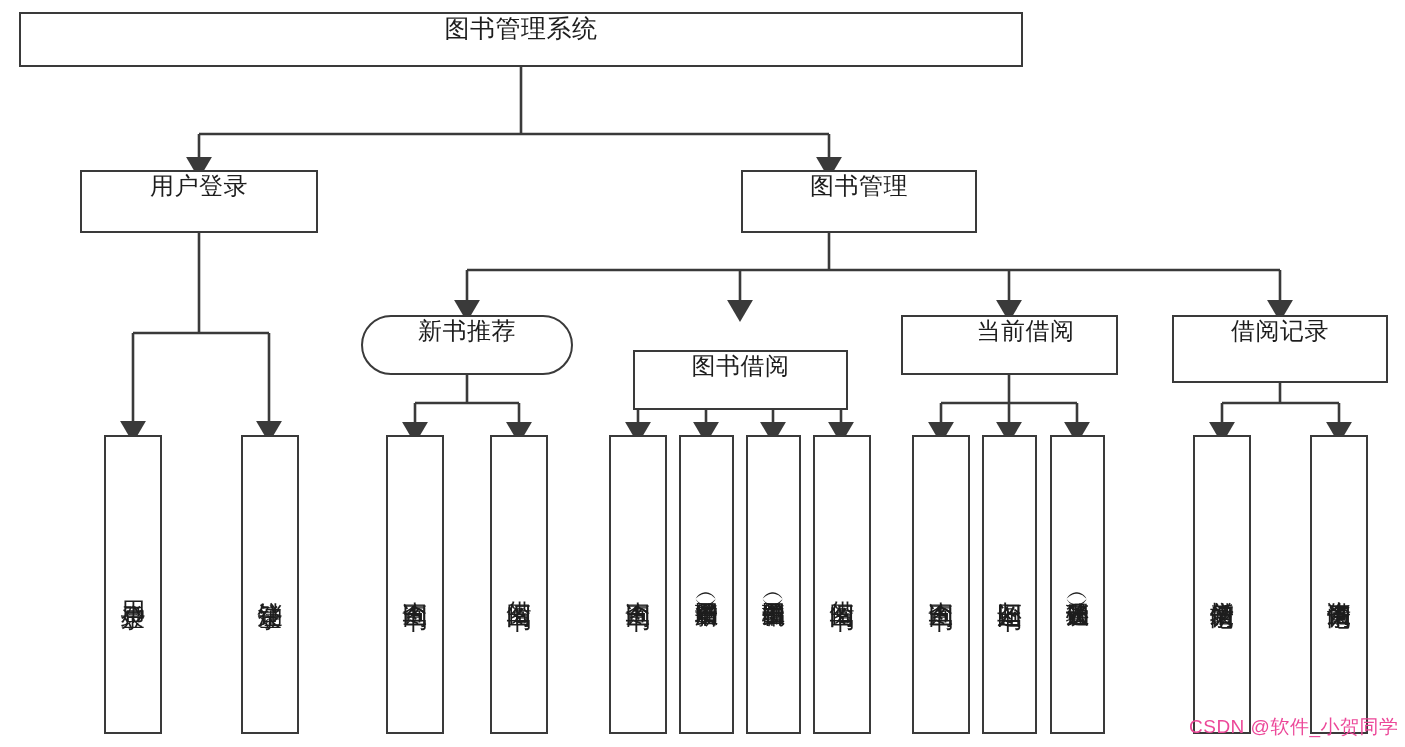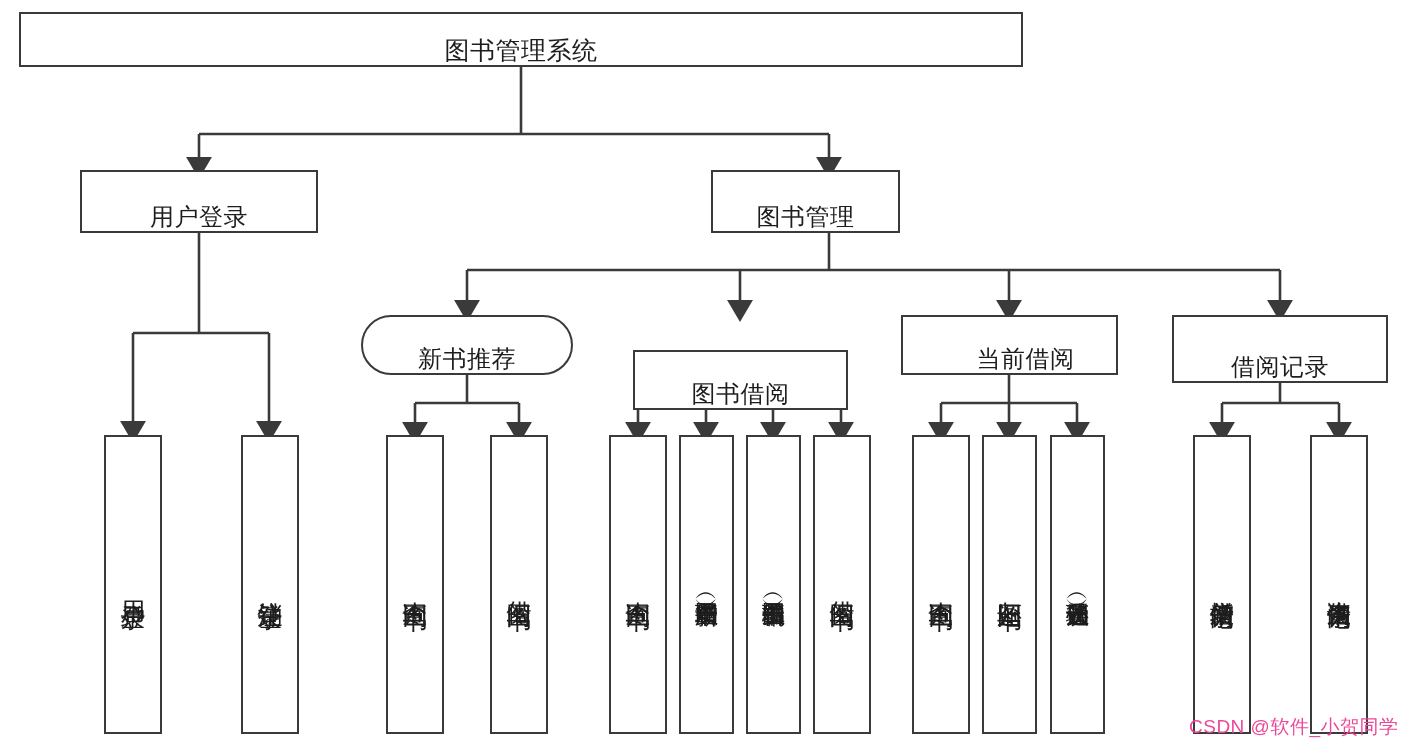--- a/index.html
+++ b/index.html
@@ -24,21 +24,21 @@
     width: 1405px;
     height: 747px;
     pointer-events: none;
   }
   .node {
     position: absolute;
     box-sizing: border-box;
     background: #ffffff;
     border: 2.5px solid #3a3a3a;
     display: flex;
-    align-items: flex-end;
+    align-items: flex-start;
     justify-content: center;
     color: #1d1d1d;
   }
   .node .lbl {
     display: block;
     text-align: center;
     line-height: 1.18;
     white-space: nowrap;
   }
   
@@ -129,21 +129,21 @@
   </svg>
 
   <div class="node horiz root" style="left:19px; top:12px; width:1004px; height:55px;">
     <span class="lbl">图书管理系统</span>
   </div>
 
   <div class="node horiz" style="left:80px; top:170px; width:238px; height:63px;">
     <span class="lbl">用户登录</span>
   </div>
 
-  <div class="node horiz" style="left:711px; top:170px; width:189px; height:63px;">
+  <div class="node horiz" style="left:741px; top:170px; width:236px; height:63px;">
     <span class="lbl">图书管理</span>
   </div>
 
   <div class="node horiz" style="left:361px; top:315px; width:212px; height:60px;border-radius:30px;">
     <span class="lbl">新书推荐</span>
   </div>
 
   <div class="node horiz" style="left:633px; top:315px; width:215px; height:60px;margin-top:35px;">
     <span class="lbl">图书借阅</span>
   </div>

